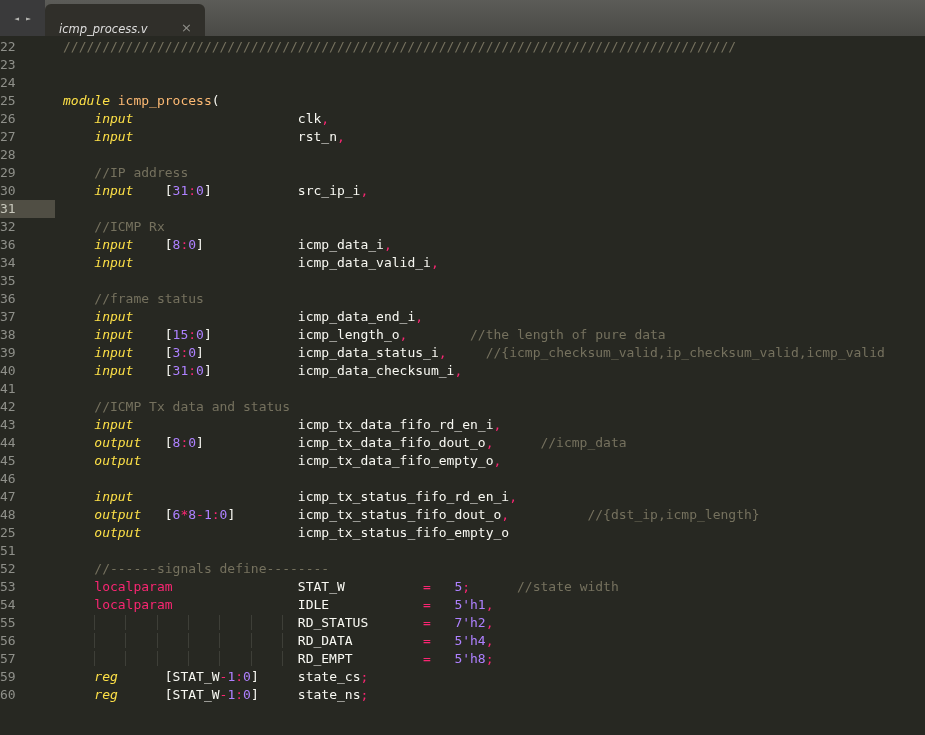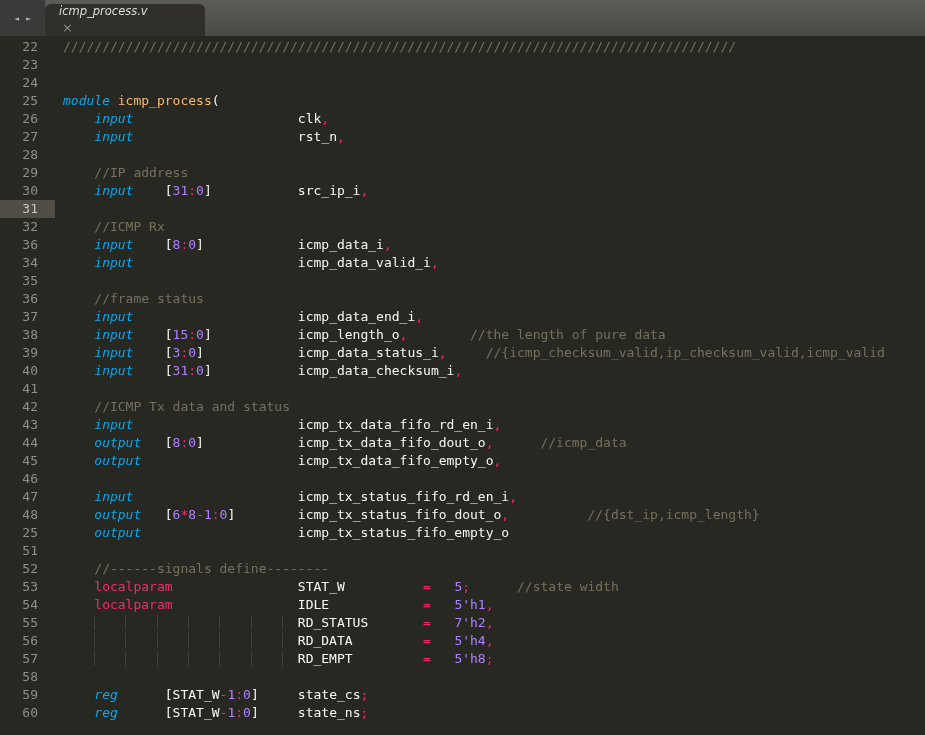--- a/index.html
+++ b/index.html
@@ -15,52 +15,51 @@
   .tab-scroll {
     width:45px; height:36px; background:#3a3a3b;
     display:flex; align-items:center; justify-content:center; gap:7px;
     font-size:8px; color:#b8b8b4;
   }
   .tab-scroll span { cursor:default; }
   .tab {
     height:32px; width:160px; margin-left:0;
     background:#302f2a;
     border-radius:6px 6px 0 0;
-    display:flex; align-items:flex-start;
+    display:flex; align-items:flex-end;
     padding:0 10px 0 14px;
     position:relative;
-    flex-direction:column;
   }
   .tab-title {
     font-family:"DejaVu Sans", sans-serif;
     font-style:italic; font-size:11.5px; color:#dedede;
     flex:1; white-space:nowrap; overflow:hidden;
   }
   .tab-close {
     font-family:"DejaVu Sans", sans-serif;
     font-size:13px; color:#8f8f89; line-height:1;
     padding:2px 3px;
   }
 
   
   .editor {
     width:925px; height:699px; background:#272822;
     padding-top:2px; overflow:hidden;
   }
   .line { height:18px; line-height:18px; white-space:pre; font-size:13px; }
   .gutter {
     display:inline-block; width:55px; padding-right:17px;
-    text-align:right; color:#8f908a; font-size:13px;
+    color:#8f908a; font-size:13px;
   }
   .line.hl .gutter { background:#504e44; color:#c8c8bc; }
   .code { margin-left:8px; }
 
   
   .w  { color:#f8f8f2; }
-  .k  { color:#0ea5e9; font-style:italic; }
+  .k  { color:#fde047; font-style:italic; }
   .kp { color:#f92672; }
   .o  { color:#f92672; }
   .n  { color:#ae81ff; }
   .c  { color:#75715e; }
   .g  { color:#fdba74; }
   .gd {
     background-image:repeating-linear-gradient(90deg,
       #3e3f38 0, #3e3f38 1px, transparent 1px, transparent 4ch);
   }
 </style>
@@ -109,18 +108,17 @@
       <div class="line"><span class="gutter">47</span><span class="code"><span class="w">    </span><span class="k">input</span><span class="w">                     </span><span class="w">icmp_tx_status_fifo_rd_en_i</span><span class="o">,</span></span></div>
       <div class="line"><span class="gutter">48</span><span class="code"><span class="w">    </span><span class="k">output</span><span class="w">   </span><span class="w">[</span><span class="n">6</span><span class="o">*</span><span class="n">8</span><span class="o">-</span><span class="n">1</span><span class="o">:</span><span class="n">0</span><span class="w">]</span><span class="w">        </span><span class="w">icmp_tx_status_fifo_dout_o</span><span class="o">,</span><span class="w">          </span><span class="c">//{dst_ip,icmp_length}</span></span></div>
       <div class="line"><span class="gutter">25</span><span class="code"><span class="w">    </span><span class="k">output</span><span class="w">                    </span><span class="w">icmp_tx_status_fifo_empty_o</span></span></div>
       <div class="line"><span class="gutter">51</span><span class="code"></span></div>
       <div class="line"><span class="gutter">52</span><span class="code"><span class="w">    </span><span class="c">//------signals define--------</span></span></div>
       <div class="line"><span class="gutter">53</span><span class="code"><span class="w">    </span><span class="kp">localparam</span><span class="w">                </span><span class="w">STAT_W</span><span class="w">          </span><span class="o">=</span><span class="w">   </span><span class="n">5</span><span class="o">;</span><span class="w">      </span><span class="c">//state width</span></span></div>
       <div class="line"><span class="gutter">54</span><span class="code"><span class="w">    </span><span class="kp">localparam</span><span class="w">                </span><span class="w">IDLE</span><span class="w">            </span><span class="o">=</span><span class="w">   </span><span class="n">5'h1</span><span class="o">,</span></span></div>
       <div class="line"><span class="gutter">55</span><span class="code"><span class="w">    </span><span class="gd">                          </span><span class="w">RD_STATUS</span><span class="w">       </span><span class="o">=</span><span class="w">   </span><span class="n">7'h2</span><span class="o">,</span></span></div>
       <div class="line"><span class="gutter">56</span><span class="code"><span class="w">    </span><span class="gd">                          </span><span class="w">RD_DATA</span><span class="w">         </span><span class="o">=</span><span class="w">   </span><span class="n">5'h4</span><span class="o">,</span></span></div>
       <div class="line"><span class="gutter">57</span><span class="code"><span class="w">    </span><span class="gd">                          </span><span class="w">RD_EMPT</span><span class="w">         </span><span class="o">=</span><span class="w">   </span><span class="n">5'h8</span><span class="o">;</span></span></div>
-      <div class="line"><span class="gutter">58</span><span class="code"></span></div>
       <div class="line"><span class="gutter">59</span><span class="code"><span class="w">    </span><span class="k">reg</span><span class="w">      </span><span class="w">[</span><span class="w">STAT_W</span><span class="o">-</span><span class="n">1</span><span class="o">:</span><span class="n">0</span><span class="w">]</span><span class="w">     </span><span class="w">state_cs</span><span class="o">;</span></span></div>
       <div class="line"><span class="gutter">60</span><span class="code"><span class="w">    </span><span class="k">reg</span><span class="w">      </span><span class="w">[</span><span class="w">STAT_W</span><span class="o">-</span><span class="n">1</span><span class="o">:</span><span class="n">0</span><span class="w">]</span><span class="w">     </span><span class="w">state_ns</span><span class="o">;</span></span></div>
     </div>
 
 </div>
 
 </body></html>

